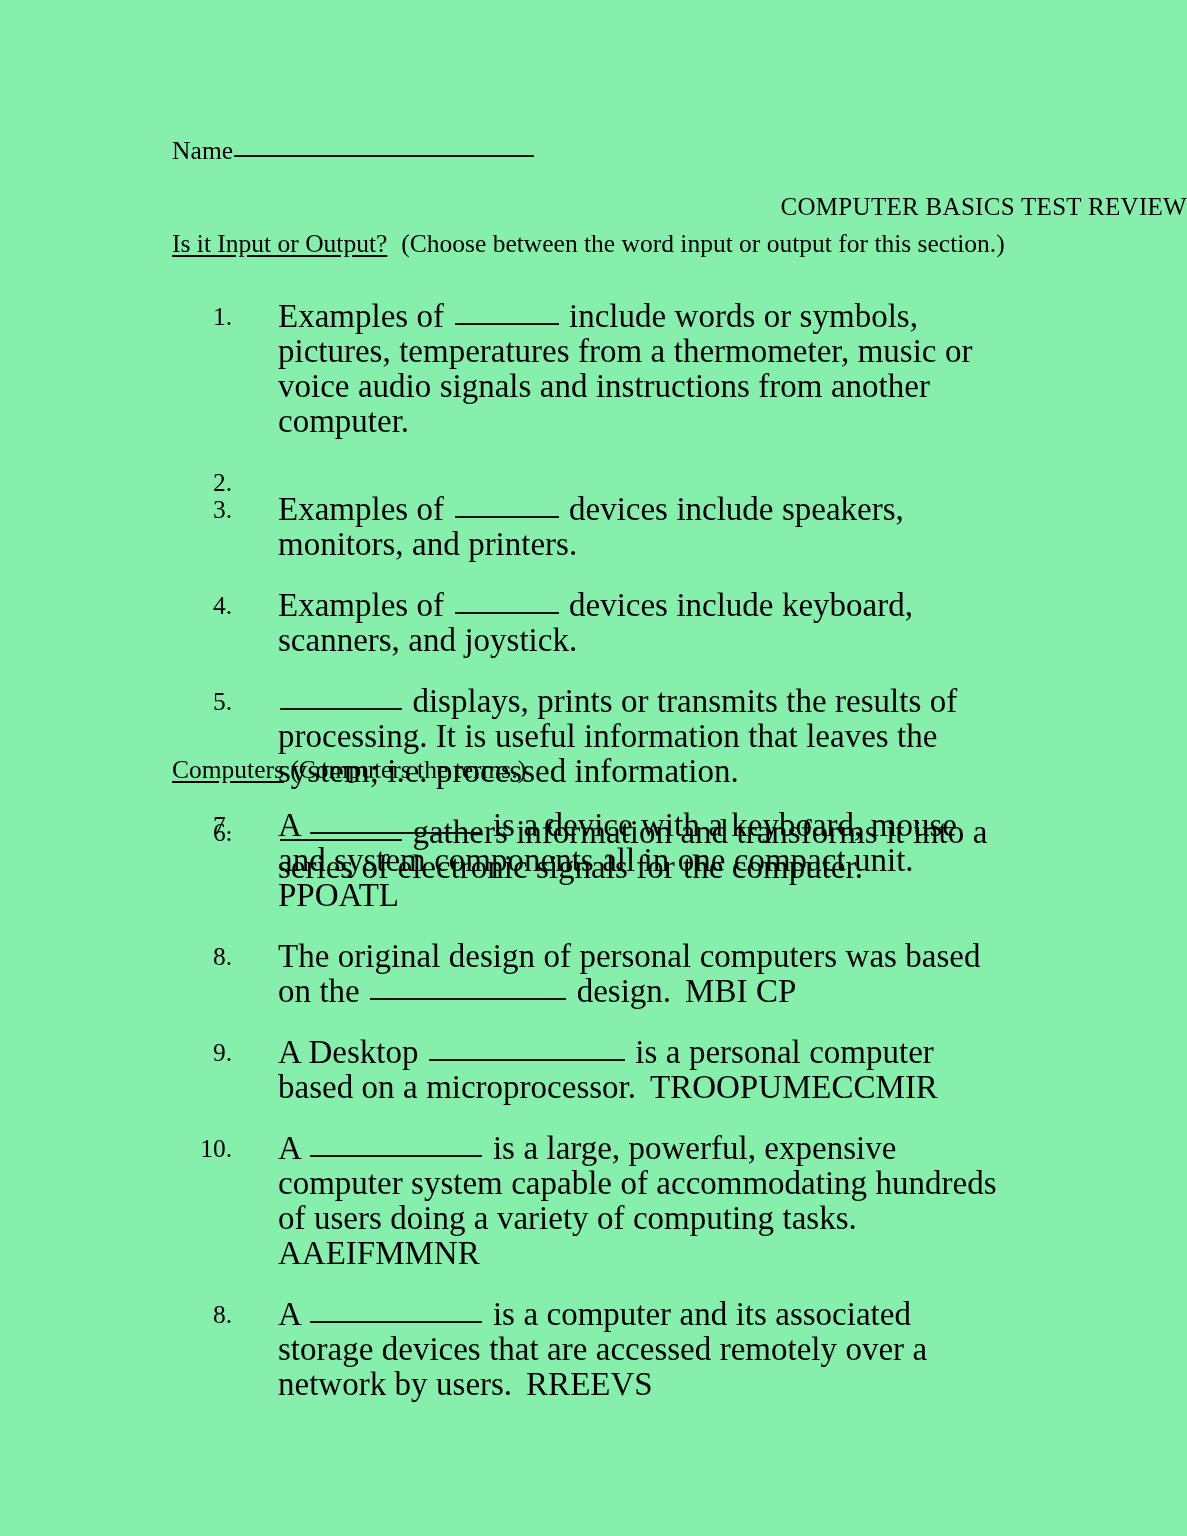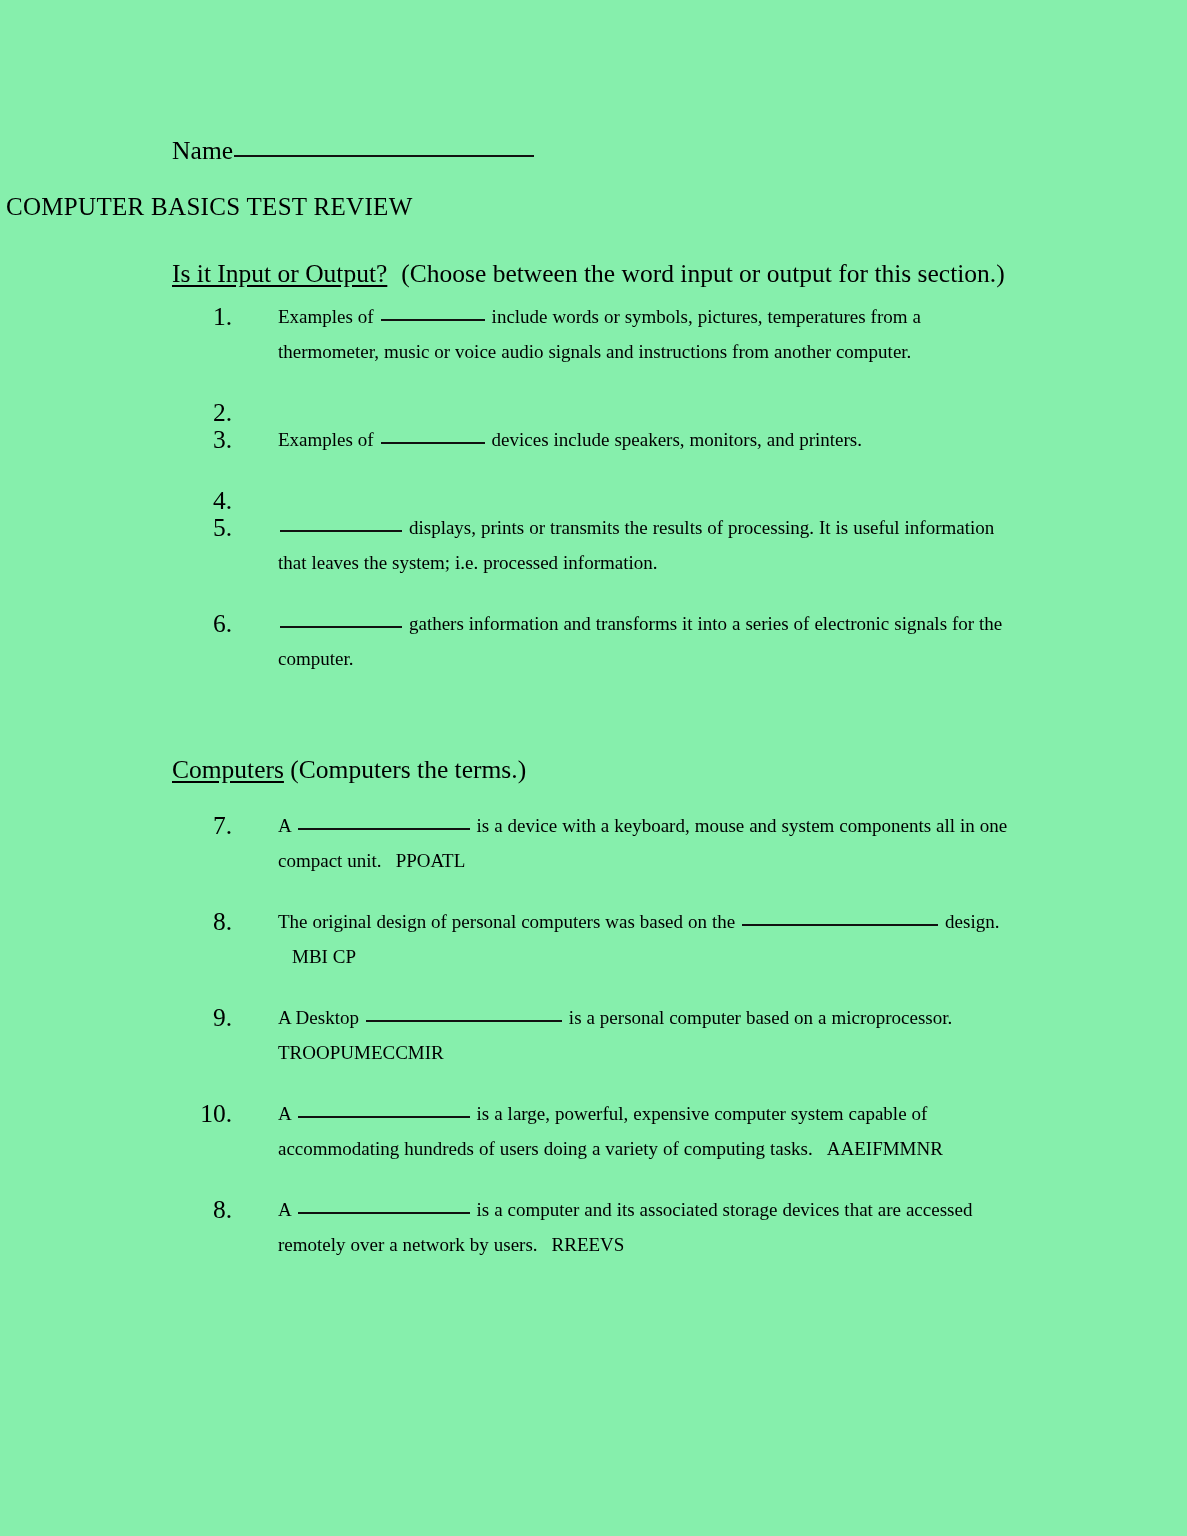--- a/index.html
+++ b/index.html
@@ -42,38 +42,38 @@
     vertical-align: 2px;
     margin-left: 1px;
   }
 
   
   .doc-title {
     position: absolute;
     left: 0;
     top: 193px;
     width: 1187px;
-    text-align: left;
+    text-align: right;
     font-size: 25px;
     letter-spacing: 0.3px;
     padding-left: 6px;
     box-sizing: border-box;
   }
 
   
   .section-head {
     position: absolute;
     left: 172px;
     font-size: 25.5px;
     line-height: 32px;
     white-space: nowrap;
   }
   .section-head .underlined { text-decoration: underline; text-underline-offset: 3px; }
   .section-head .plain { text-decoration: none; }
-  #section-head-io  { top: 258px; }
+  #section-head-io  { top: 228px; }
   #section-head-comp { top: 754px; }
 
   
   .qlist {
     position: absolute;
     left: 0;
     width: 1187px;
   }
   #qlist-io   { top: 299px; }
   #qlist-comp { top: 808px; }
@@ -90,21 +90,21 @@
     position: absolute;
     left: 186px;
     top: 0;
     width: 46px;
     text-align: right;
     font-size: 25.5px;
     line-height: 35px;
   }
   .qbody {
     margin: 0 175px 0 278px;
-    font-size: 19px;
+    font-size: 33px;
     line-height: 35px;
     text-align: left;
     word-spacing: 0.2px;
   }
   
   .blank {
     display: inline-block;
     border-bottom: 2px solid #111;
     vertical-align: 2px;
     margin: 0 2px;
@@ -137,20 +137,21 @@
       </div>
       <div class="qitem">
         <div class="qnum">2.</div>
       </div>
       <div class="qitem">
         <div class="qnum">3.</div>
         <div class="qbody"><span>Examples of</span> <span class="blank b-sm"></span> <span>devices include speakers, monitors, and printers.</span></div>
       </div>
       <div class="qitem">
         <div class="qnum">4.</div>
+        <div class="qbody"><span>Examples of</span> <span class="blank b-sm"></span> <span>devices include keyboard, scanners, and joystick.</span></div>
       </div>
       <div class="qitem">
         <div class="qnum">5.</div>
         <div class="qbody"><span class="blank b-med"></span> <span>displays, prints or transmits the results of processing.   It is useful information that leaves the system; i.e. processed information.</span></div>
       </div>
       <div class="qitem">
         <div class="qnum">6.</div>
         <div class="qbody"><span class="blank b-med"></span> <span>gathers information and transforms it into a series of electronic signals for the computer.</span></div>
       </div>
     </div>

